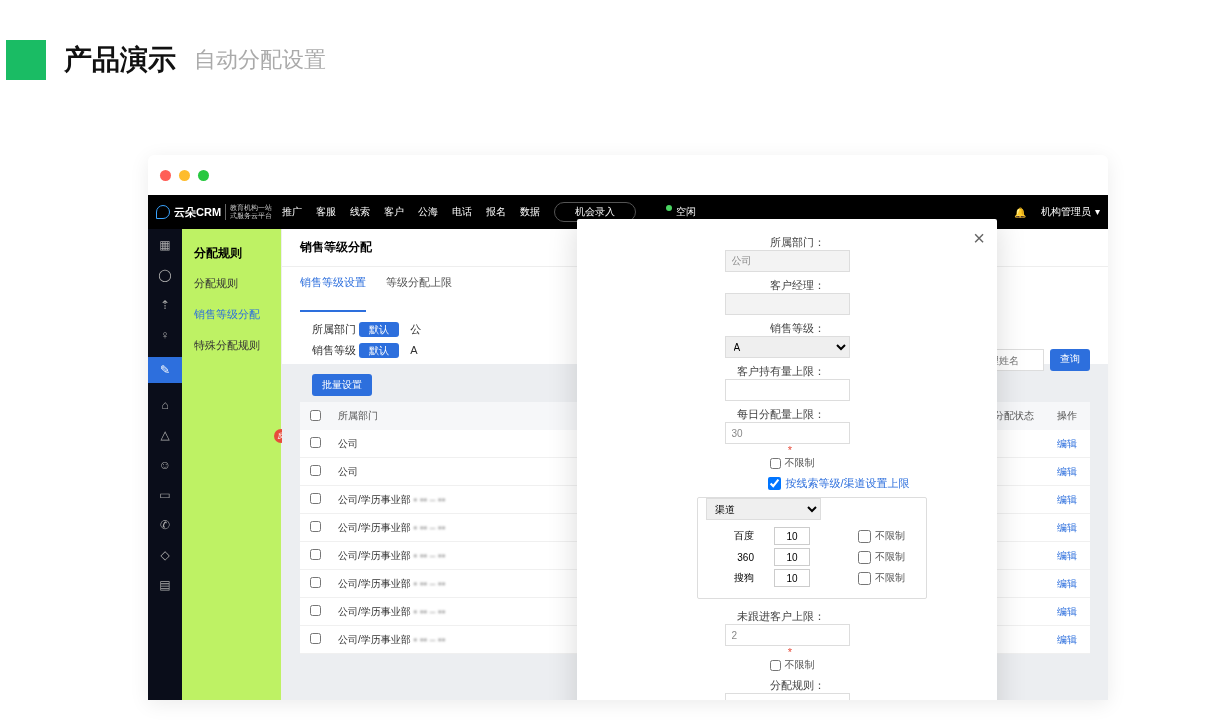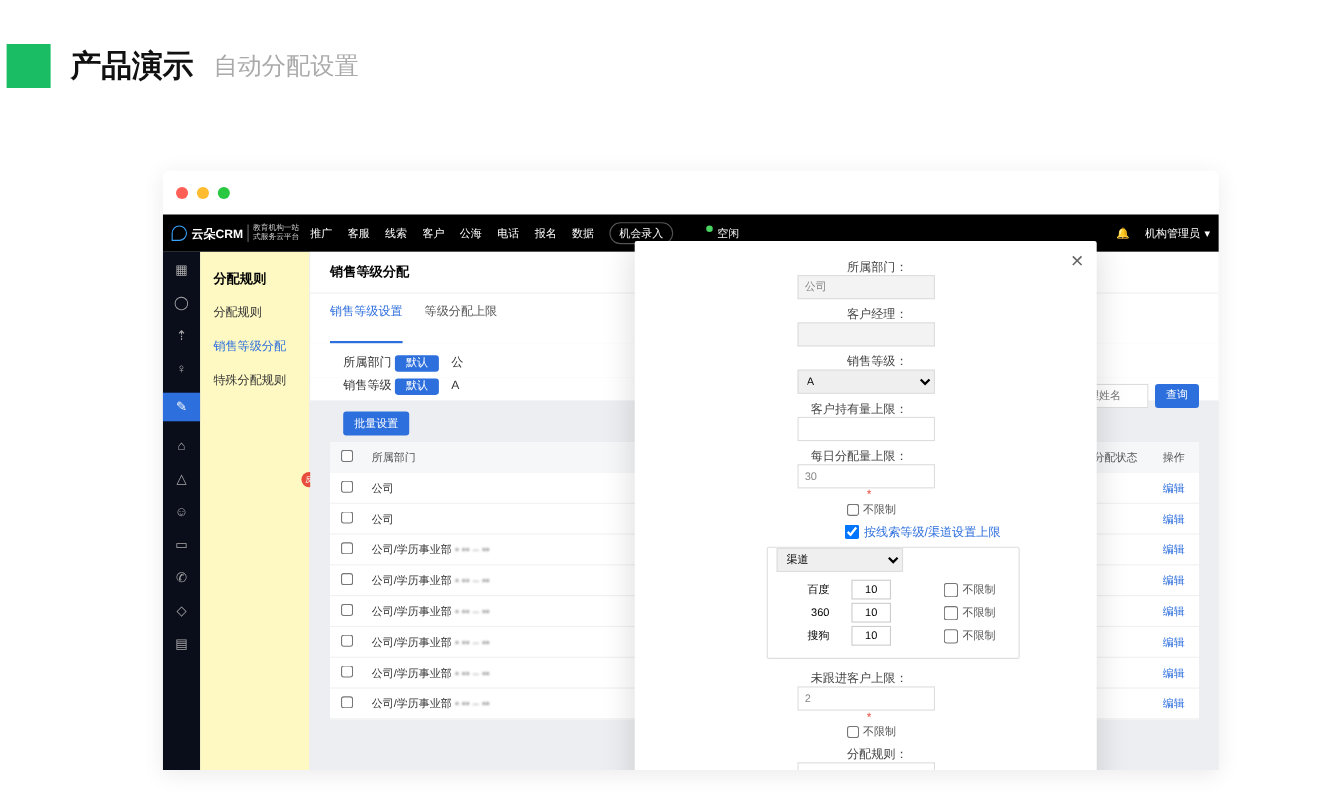--- a/index.html
+++ b/index.html
@@ -23,36 +23,36 @@
 .dot.green { background: #28c840; }
 
 
 .topnav { background: #000; height: 34px; display: flex; align-items: center; color: #fff; font-size: 10px; padding: 0 8px; }
 .logo { display:flex; align-items:center; color:#fff; font-size:11px; margin-right:10px; }
 .logo-icon { width:14px; height:14px; border:1.5px solid #3aa4ff; border-radius:50% 50% 50% 0; margin-right:4px; }
 .logo-text { font-weight:bold; }
 .logo-sub { font-size:7px; color:#ccc; margin-left:4px; line-height:1.1; border-left:1px solid #666; padding-left:4px; white-space:pre-line; }
 .nav-items { display: flex; gap: 14px; align-items: center; }
 .nav-item { cursor: pointer; }
-.nav-btn { border: 1px solid #555; border-radius: 10px; padding: 2px 8px; color:#fff; cursor:pointer; }
+.nav-btn { border: 1px solid #555; border-radius: 10px; padding: 2px 20px; color:#fff; cursor:pointer; }
 .status { margin-left: 30px; display:flex; align-items:flex-start; gap:4px; }
 .status-dot { width:6px; height:6px; border-radius:50%; background:#4cd964; }
 .topnav-right { margin-left: auto; display:flex; align-items:center; gap: 14px; }
 .bell-icon,.user-role { cursor:pointer; }
 .caret-down { margin-left:4px; }
 
 .body-area { display:flex; height: calc(100% - 74px); background:#eceef1; }
 
 
 .icon-rail { width: 34px; background:#0a0d1a; display:flex; flex-direction:column; align-items:center; padding-top:8px; gap:14px; }
 .rail-icon { width:16px; height:16px; color:#aaa; cursor:pointer; display:flex; align-items:center; justify-content:center; font-size:12px; }
 .rail-icon.active { background:#2d6fdd; width:34px; height:26px; color:#fff; border-radius:0; }
 
 
-.sidebar { width: 100px; background:#fef9c3; border-right:1px solid #eee; padding-top:10px; font-size:11px; position:relative; }
+.sidebar { width: 100px; background:#bef264; border-right:1px solid #eee; padding-top:10px; font-size:11px; position:relative; }
 .sidebar-title { font-weight:bold; padding:6px 12px; font-size:12px; }
 .sidebar-item { padding:8px 12px; color:#333; cursor:pointer; }
 .sidebar-item.active { color:#2d6fdd; }
 .red-badge { position:absolute; right:-7px; top:200px; width:14px; height:14px; background:#e74c3c; border-radius:50%; font-size:7px; color:#fff; display:flex; align-items:center; justify-content:center; }
 
 
 .main { flex:1; background:#eceef1; position:relative; }
 .tabs-zone { background:#fff; margin:0; padding:0 18px; display:flex; gap:30px; font-size:12px; border-bottom:1px solid #eee; }
 .main-tab { padding:10px 0; font-weight:bold; }
 .sub-tabs { display:flex; gap:20px; background:#fff; padding:8px 18px 0; font-size:11px; }

